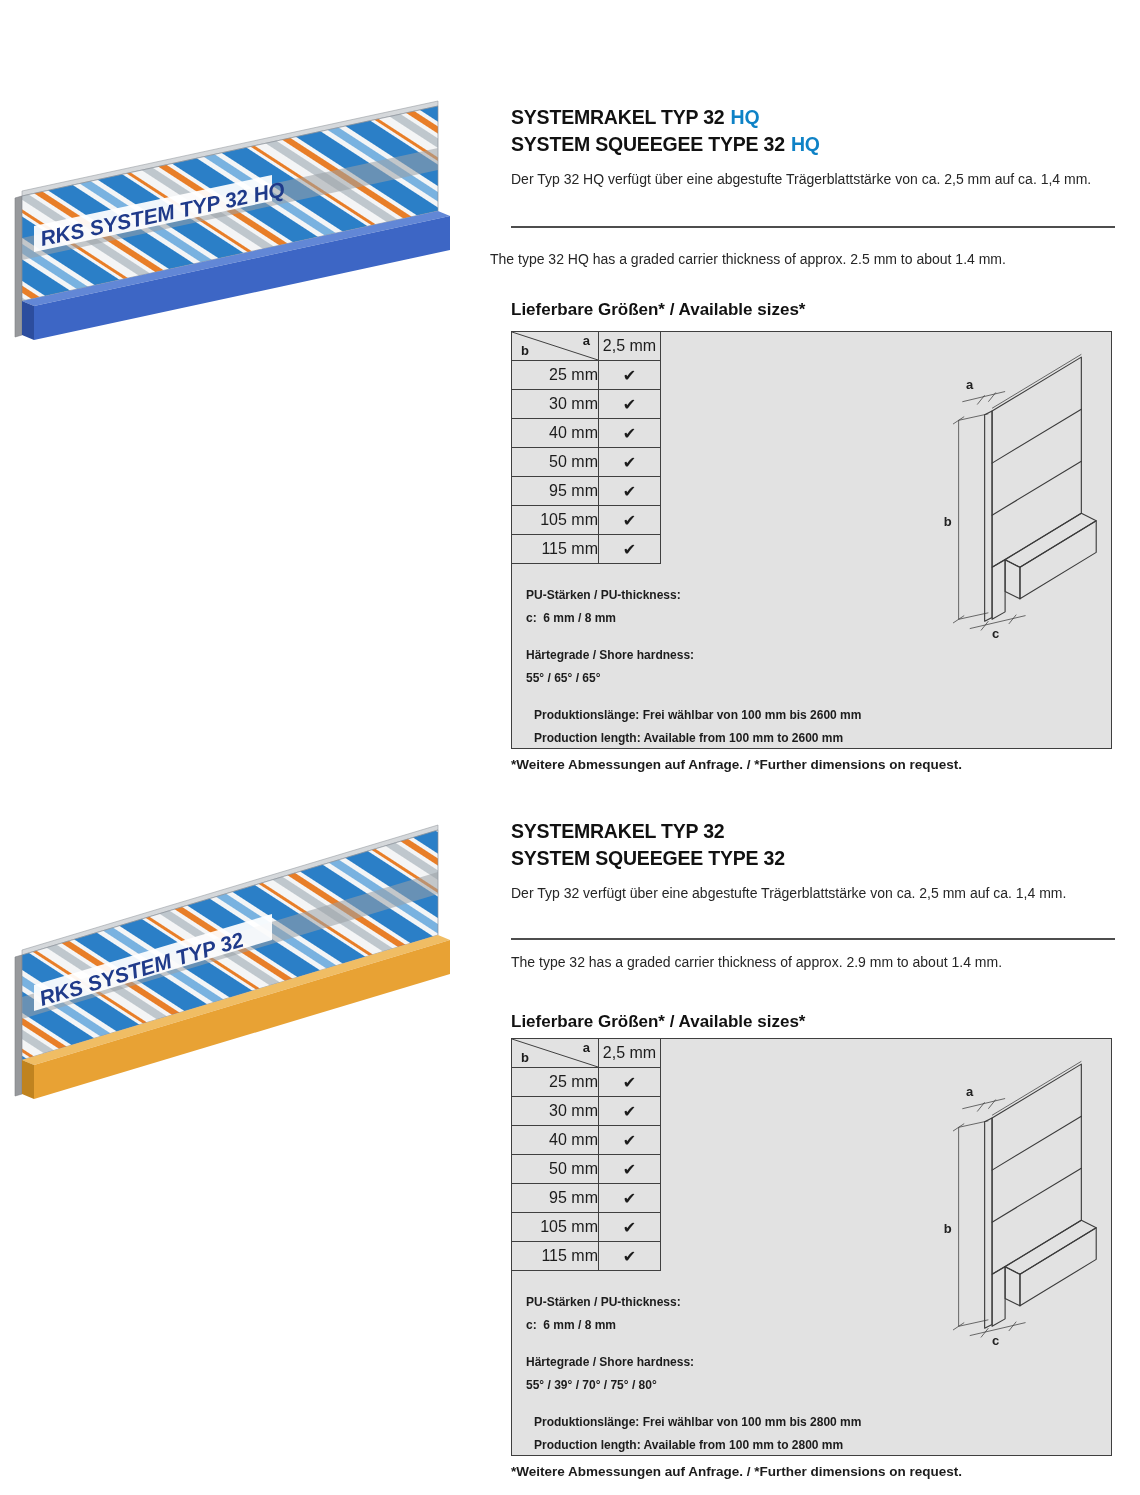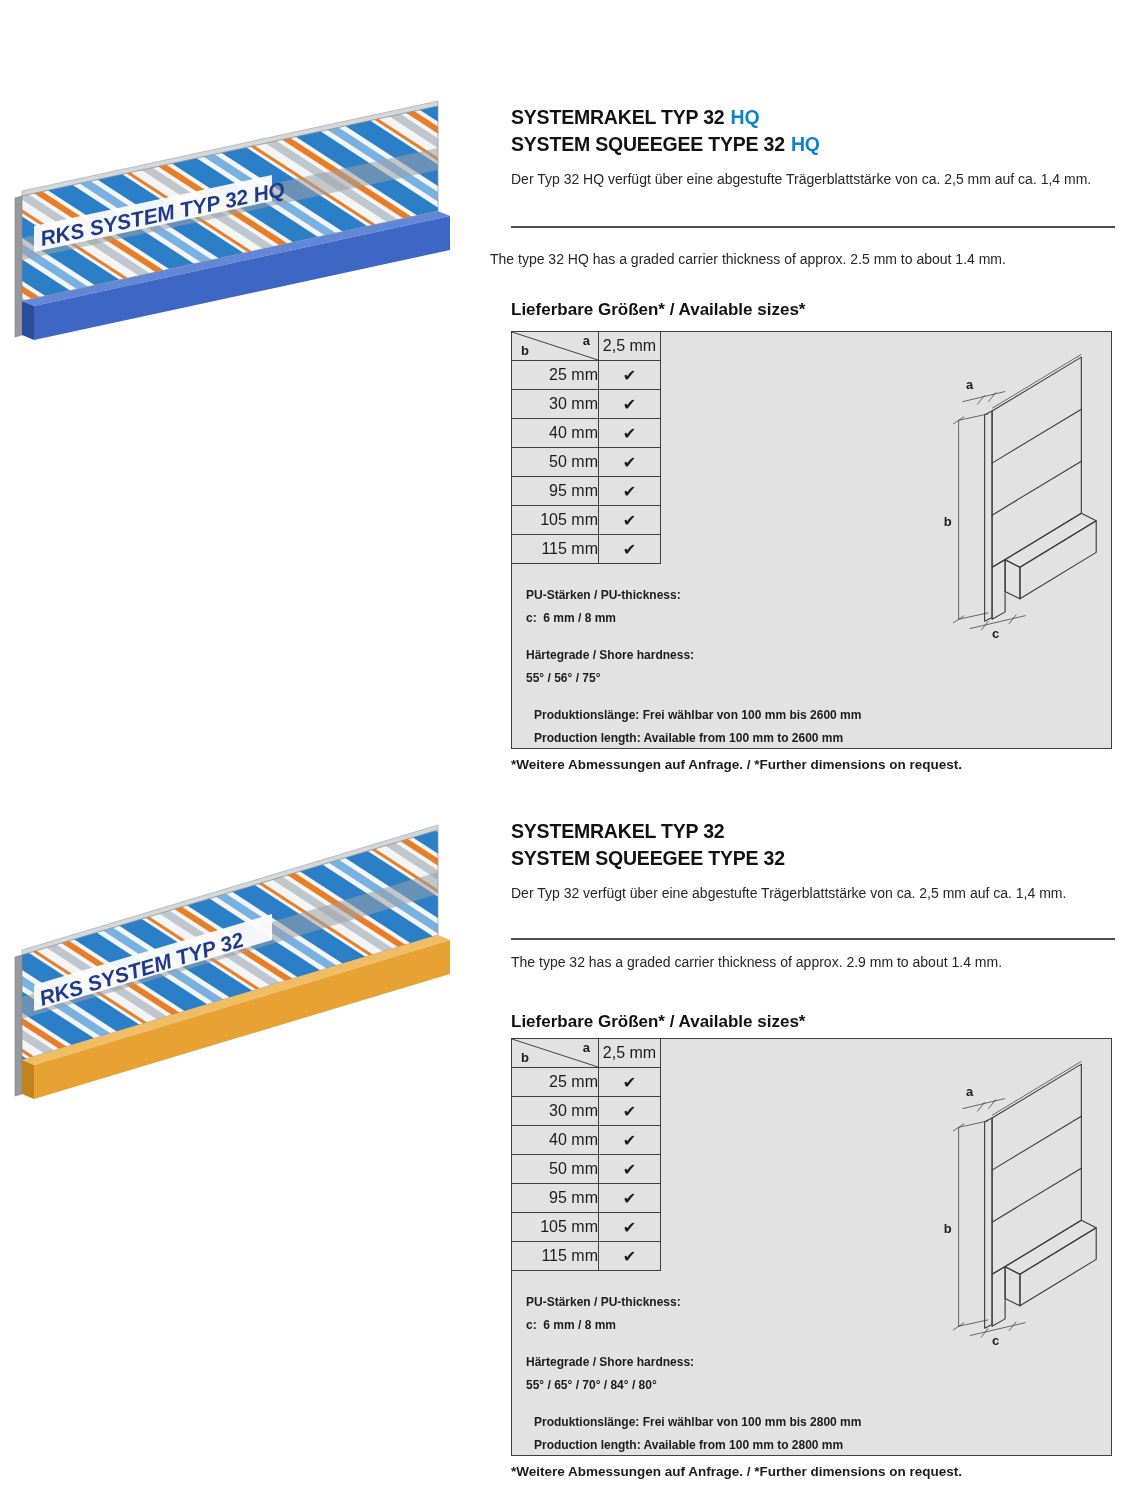--- a/index.html
+++ b/index.html
@@ -120,21 +120,21 @@
           </tr>
       <tr>
             <td class="col-size size-cell">115 mm</td>
             <td class="col-check check-cell">✔</td>
           </tr>
     </tbody>
       </table>
 
     <div class="abs notes" style="left:14px;top:252px;width:400px;">
       <p style="white-space:pre-wrap;"><span>PU-Stärken / PU-thickness:</span><br><span>c:  6 mm / 8 mm</span></p>
-      <p><span>Härtegrade / Shore hardness:</span><br><span>55° / 56° / 75°</span></p>
+      <p><span>Härtegrade / Shore hardness:</span><br><span>55° / 65° / 65°</span></p>
       <p><span>Produktionslänge: Frei wählbar von 100 mm bis 2600 mm</span><br><span>Production length: Available from 100 mm to 2600 mm</span></p>
     </div>
 
     <svg class="abs tech-draw" style="left:415px;top:10px;" viewBox="0 0 185 320" width="172" height="298">
       <polygon class="ln" points="62,78 70,74 70,296 62,300" fill="#d3d3d3"></polygon>
       <polygon class="ln" points="70,74 166,16 166,184 70,242" fill="#e7e7e7"></polygon>
       <line class="thin" x1="70" y1="71" x2="166" y2="13"></line>
       <line class="ln" x1="70" y1="130" x2="166" y2="72"></line>
       <line class="ln" x1="70" y1="186" x2="166" y2="128"></line>
       <polygon class="ln" points="70,242 84,234 84,290 70,298" fill="#e7e7e7"></polygon>
@@ -238,21 +238,21 @@
           </tr>
       <tr>
             <td class="col-size size-cell">115 mm</td>
             <td class="col-check check-cell">✔</td>
           </tr>
     </tbody>
       </table>
 
     <div class="abs notes" style="left:14px;top:252px;width:400px;">
       <p style="white-space:pre-wrap;"><span>PU-Stärken / PU-thickness:</span><br><span>c:  6 mm / 8 mm</span></p>
-      <p><span>Härtegrade / Shore hardness:</span><br><span>55° / 65° / 70° / 84° / 80°</span></p>
+      <p><span>Härtegrade / Shore hardness:</span><br><span>55° / 39° / 70° / 75° / 80°</span></p>
       <p><span>Produktionslänge: Frei wählbar von 100 mm bis 2800 mm</span><br><span>Production length: Available from 100 mm to 2800 mm</span></p>
     </div>
 
     <svg class="abs tech-draw" style="left:415px;top:10px;" viewBox="0 0 185 320" width="172" height="298">
       <polygon class="ln" points="62,78 70,74 70,296 62,300" fill="#d3d3d3"></polygon>
       <polygon class="ln" points="70,74 166,16 166,184 70,242" fill="#e7e7e7"></polygon>
       <line class="thin" x1="70" y1="71" x2="166" y2="13"></line>
       <line class="ln" x1="70" y1="130" x2="166" y2="72"></line>
       <line class="ln" x1="70" y1="186" x2="166" y2="128"></line>
       <polygon class="ln" points="70,242 84,234 84,290 70,298" fill="#e7e7e7"></polygon>

